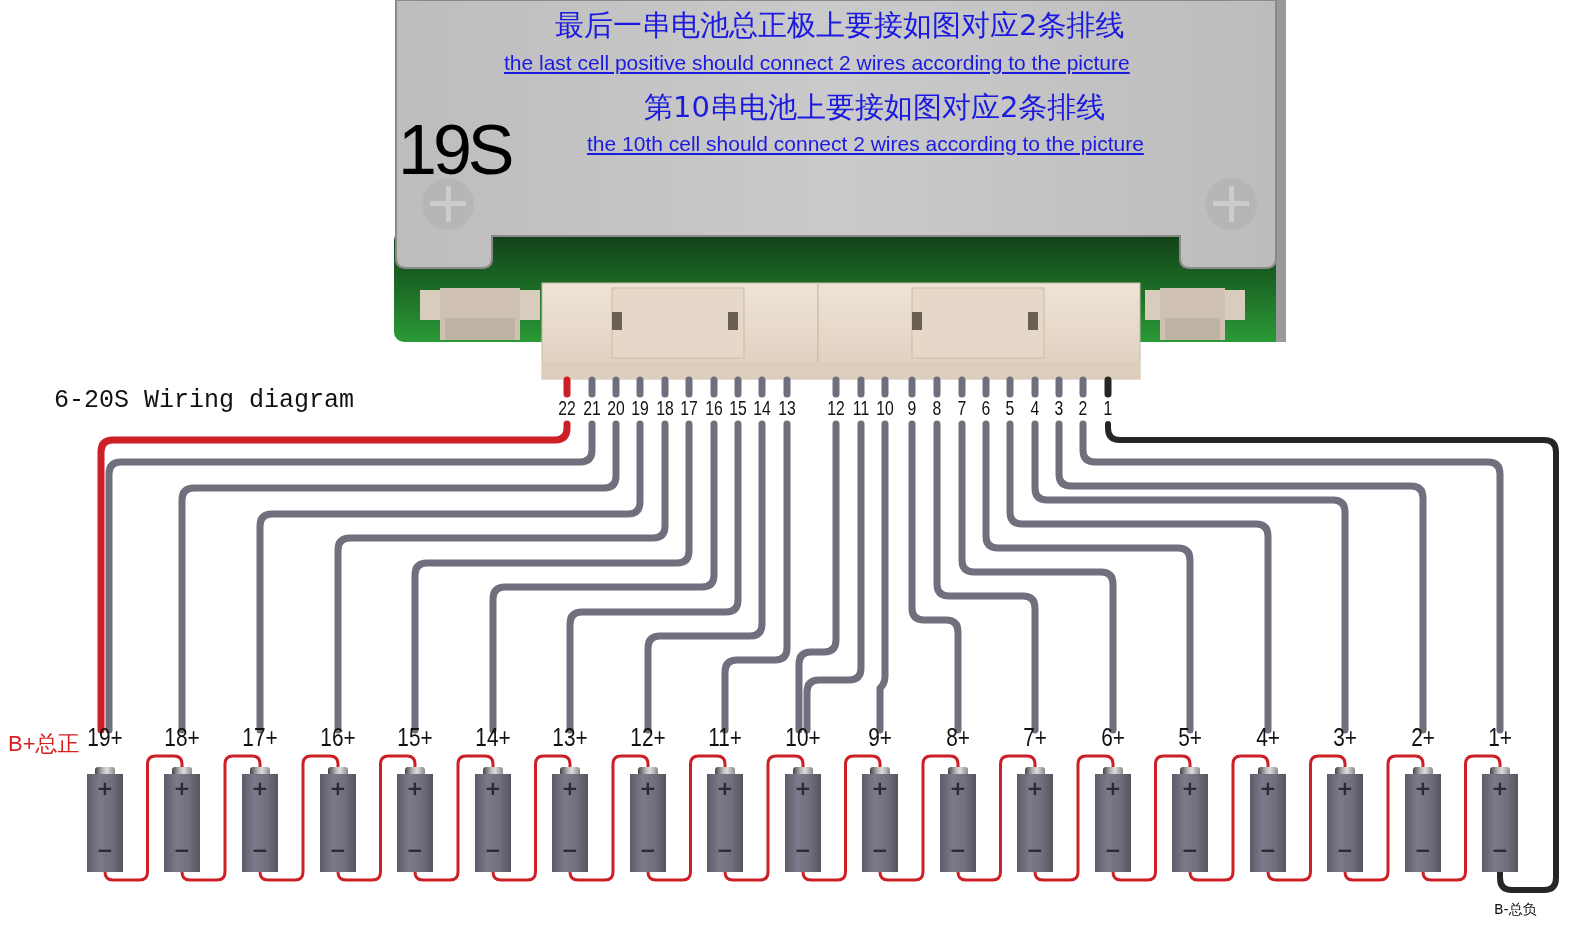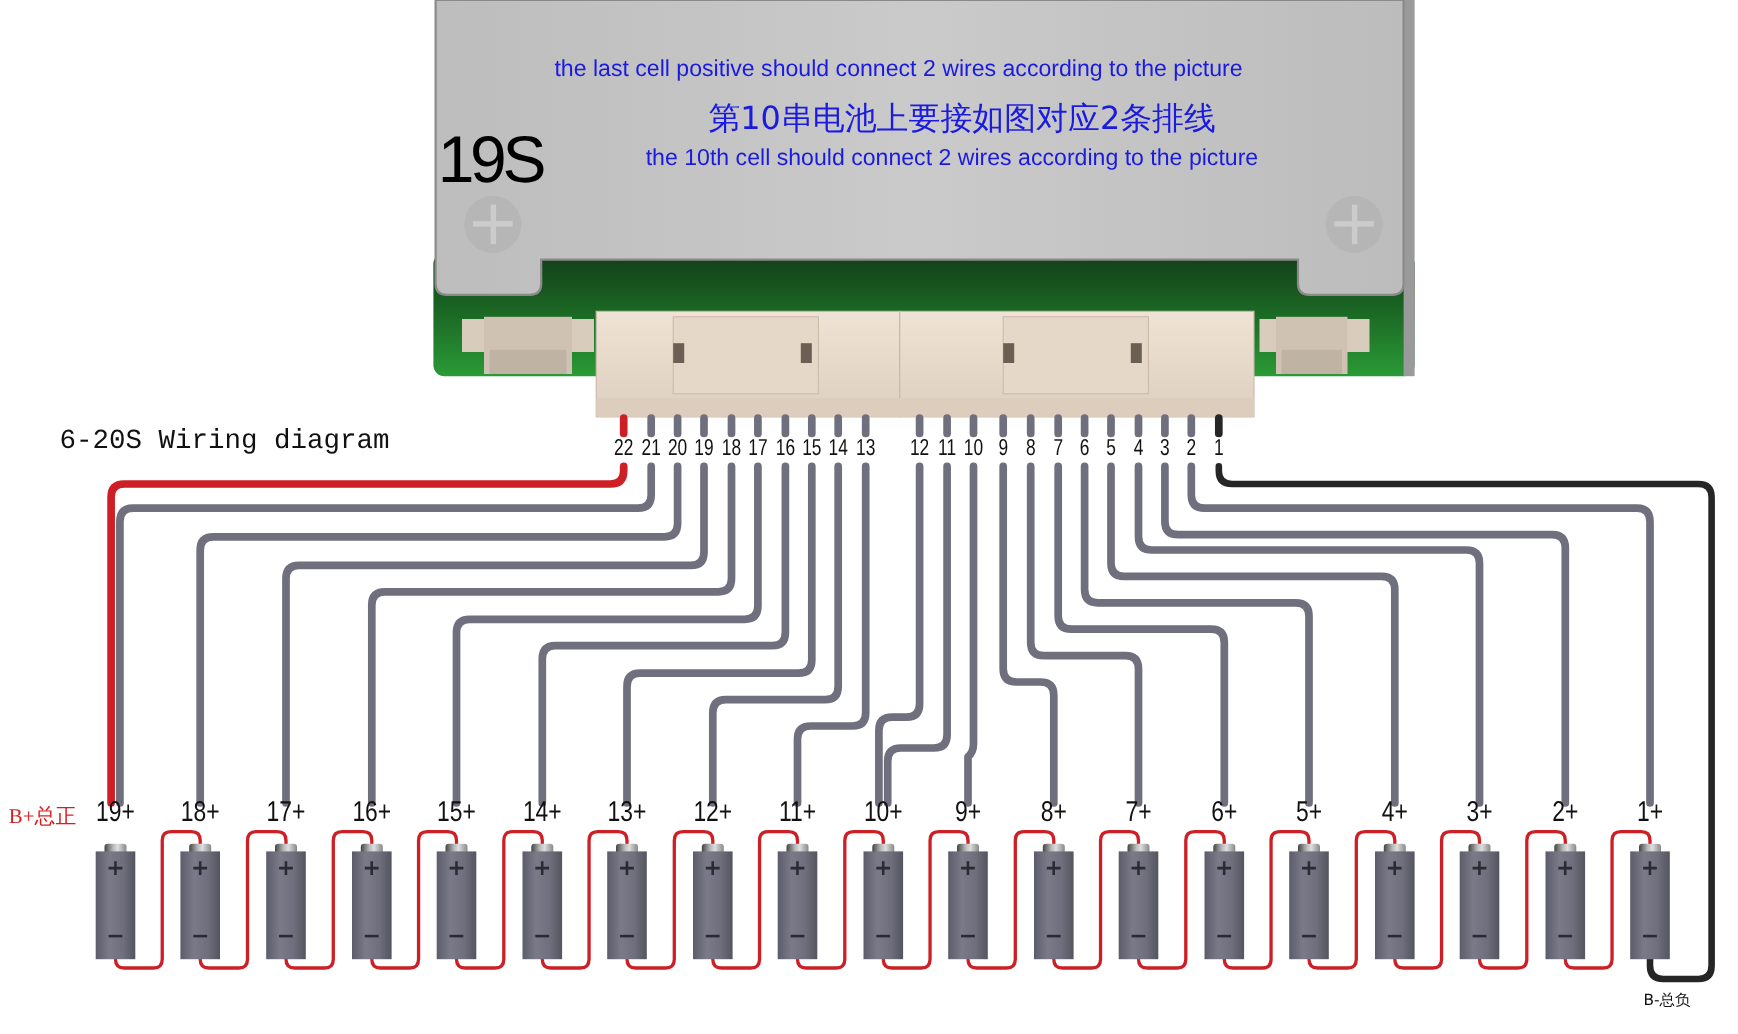--- a/index.html
+++ b/index.html
@@ -1,27 +1,27 @@
 <!DOCTYPE html>
 <html><head>
 <meta charset="utf-8">
 <style>
   html,body{margin:0;padding:0;background:#ffffff;}
   body{width:1580px;height:940px;position:relative;overflow:hidden;font-family:"Liberation Sans",sans-serif;}
   #stage{position:absolute;left:0;top:0;width:1580px;height:940px;}
   .board{position:absolute;}
   .txt{position:absolute;white-space:nowrap;}
   .blue-cn{color:#1a1ae0;font-size:29px;font-family:"DejaVu Sans",sans-serif;}
-  .blue-en{color:#1a1ae0;font-size:21px;font-family:"Liberation Sans",sans-serif;}
-  .model{color:#000;font-size:60px;font-family:"Liberation Sans",sans-serif;letter-spacing:-4px;}
+  .blue-en{color:#1a1ae0;font-size:21px;font-family:"Liberation Sans",sans-serif;text-decoration:underline;}
+  .model{color:#000;font-size:70px;font-family:"Liberation Sans",sans-serif;letter-spacing:-4px;}
   .title-cn{color:#111;font-size:42px;font-family:"DejaVu Serif",serif;}
   .title-en{color:#111;font-size:25px;font-family:"Liberation Mono",monospace;}
   .pin-label{position:absolute;font-size:21px;color:#111;transform:translateX(-50%) scaleX(0.75);font-family:"Liberation Sans",sans-serif;}
   .cell-label{position:absolute;font-size:26px;color:#111;transform:translateX(-50%) scaleX(0.8);font-family:"Liberation Sans",sans-serif;}
-  .bplus{position:absolute;color:#d62020;font-size:19px;font-family:Liberation Serif, serif;}
+  .bplus{position:absolute;color:#d62020;font-size:22px;font-family:Liberation Sans, sans-serif;}
   .bminus{position:absolute;color:#111;font-size:14px;font-family:"DejaVu Sans",sans-serif;}
   .cell{position:absolute;width:36px;height:98px;background:linear-gradient(90deg,#5c5c6a 0%,#7a7a88 35%,#6e6e7c 70%,#55555f 100%);}
   .cell-cap{position:absolute;width:20px;height:8px;border-radius:3px 3px 0 0;background:linear-gradient(90deg,#444 0%,#bbb 40%,#ddd 60%,#888 100%);}
   .cell-sign{position:absolute;left:0;width:36px;text-align:center;color:#2a2a33;font-weight:bold;font-family:"DejaVu Sans",sans-serif;}
 </style>
 </head>
 <body>
 
 <div id="stage">
 
@@ -142,20 +142,21 @@
         <path d="M958 872 V872 Q958 880 966 880 H992.5 Q1000.5 880 1000.5 872 V764 Q1000.5 756 1008.5 756 H1027 Q1035 756 1035 764 V768" fill="none" stroke="#cc2026" stroke-width="3" stroke-linecap="round" stroke-linejoin="round"></path>
         <path d="M1035 872 V872 Q1035 880 1043 880 H1070 Q1078 880 1078 872 V764 Q1078 756 1086 756 H1105 Q1113 756 1113 764 V768" fill="none" stroke="#cc2026" stroke-width="3" stroke-linecap="round" stroke-linejoin="round"></path>
         <path d="M1113 872 V872 Q1113 880 1121 880 H1147.5 Q1155.5 880 1155.5 872 V764 Q1155.5 756 1163.5 756 H1182 Q1190 756 1190 764 V768" fill="none" stroke="#cc2026" stroke-width="3" stroke-linecap="round" stroke-linejoin="round"></path>
         <path d="M1190 872 V872 Q1190 880 1198 880 H1225 Q1233 880 1233 872 V764 Q1233 756 1241 756 H1260 Q1268 756 1268 764 V768" fill="none" stroke="#cc2026" stroke-width="3" stroke-linecap="round" stroke-linejoin="round"></path>
         <path d="M1268 872 V872 Q1268 880 1276 880 H1302.5 Q1310.5 880 1310.5 872 V764 Q1310.5 756 1318.5 756 H1337 Q1345 756 1345 764 V768" fill="none" stroke="#cc2026" stroke-width="3" stroke-linecap="round" stroke-linejoin="round"></path>
         <path d="M1345 872 V872 Q1345 880 1353 880 H1380 Q1388 880 1388 872 V764 Q1388 756 1396 756 H1415 Q1423 756 1423 764 V768" fill="none" stroke="#cc2026" stroke-width="3" stroke-linecap="round" stroke-linejoin="round"></path>
         <path d="M1423 872 V872 Q1423 880 1431 880 H1457.5 Q1465.5 880 1465.5 872 V764 Q1465.5 756 1473.5 756 H1492 Q1500 756 1500 764 V768" fill="none" stroke="#cc2026" stroke-width="3" stroke-linecap="round" stroke-linejoin="round"></path>
       </g>
   </svg>
 
+  <div class="txt blue-cn" style="left:555px;top:6px;">最后一串电池总正极上要接如图对应2条排线</div>
   <div class="txt blue-en" style="left:504px;top:51px;">the last cell positive should connect 2 wires according to the picture</div>
   <div class="txt blue-cn" style="left:644px;top:88px;">第10串电池上要接如图对应2条排线</div>
   <div class="txt blue-en" style="left:587px;top:132px;text-align:center;">the 10th cell should connect 2 wires according to the picture</div>
   <div class="txt model" style="left:398px;top:110px;">19S</div>
 
   <div class="txt title-en" style="left:54px;top:386px;">6-20S Wiring diagram</div>
 
   <div id="pin-labels">
       <div class="pin-label" style="left: 567px; top: 396px;">22</div>
       <div class="pin-label" style="left: 592px; top: 396px;">21</div>

